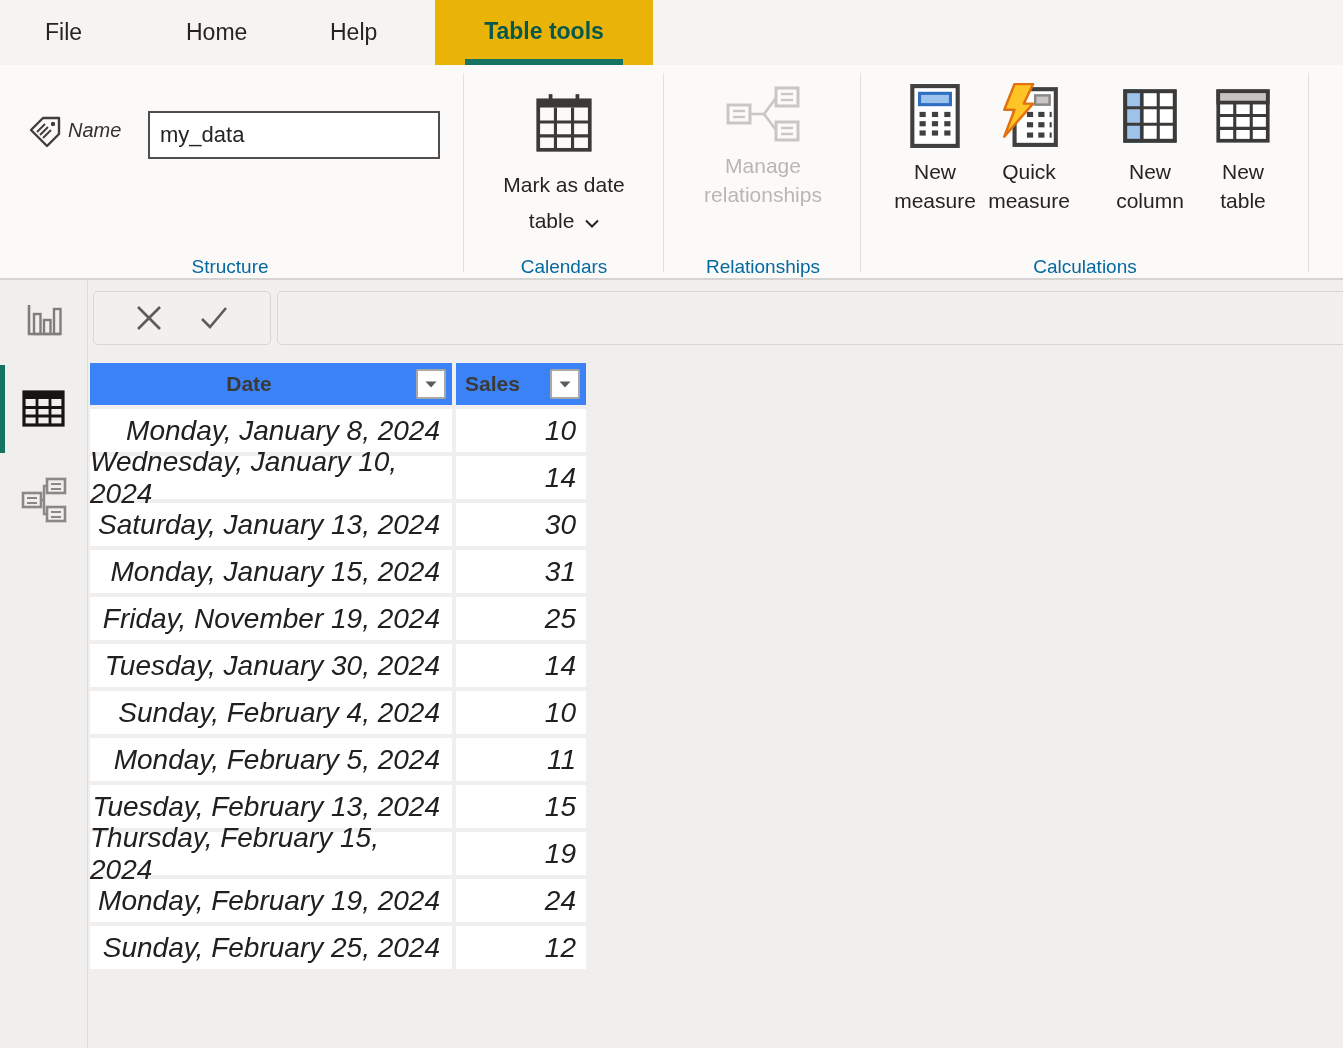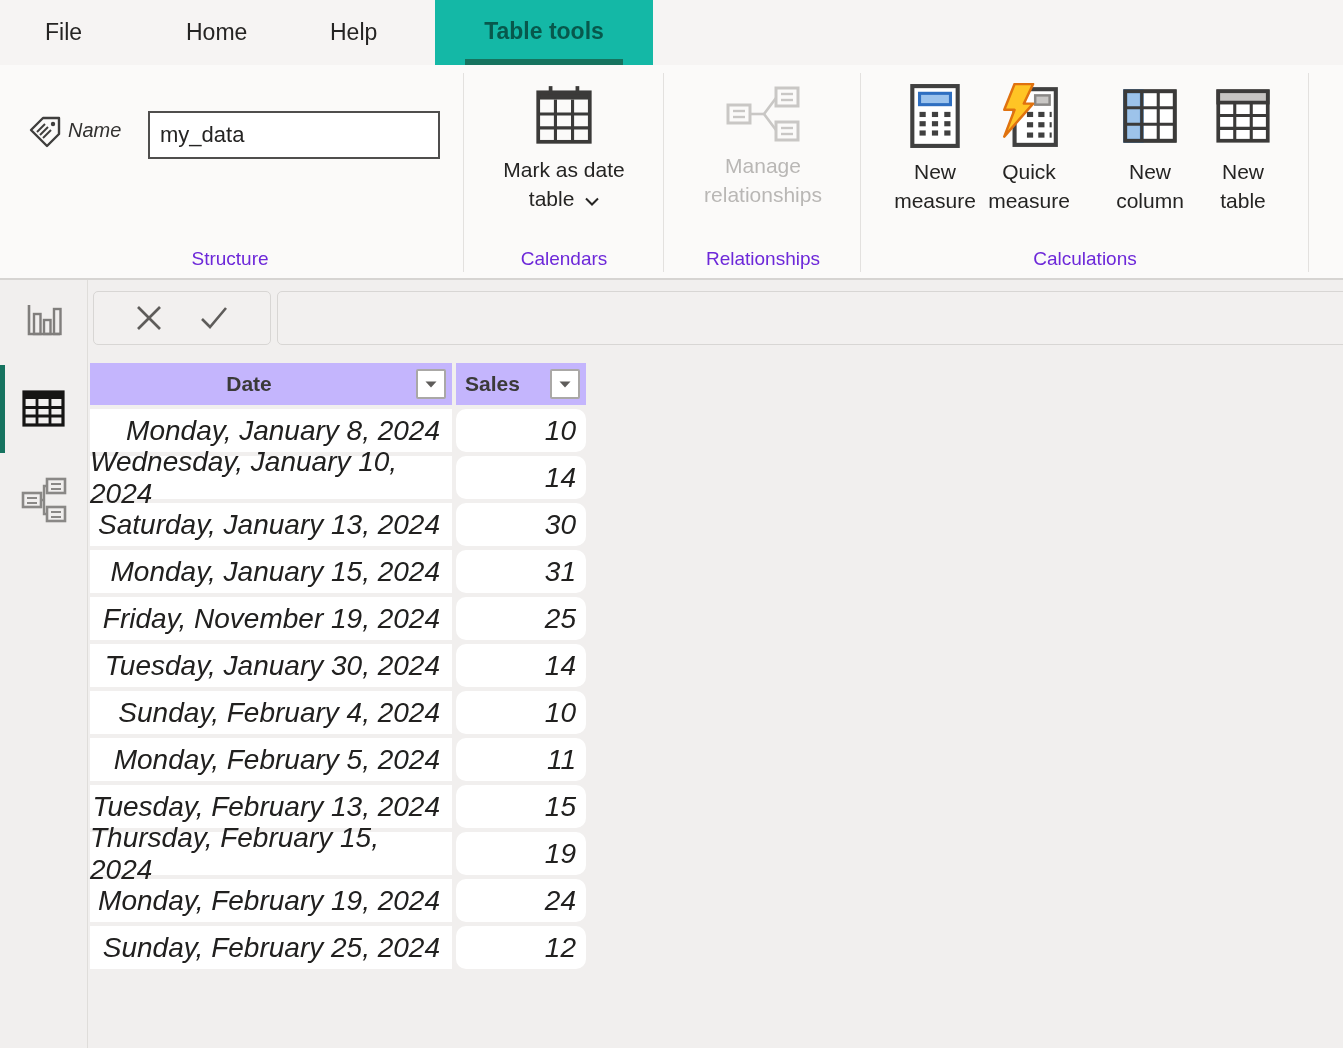--- a/index.html
+++ b/index.html
@@ -9,28 +9,28 @@
     font-family:"Liberation Sans","DejaVu Sans",sans-serif;
     color:#252423;
     -webkit-font-smoothing:antialiased;
   }
   .abs{position:absolute;}
   svg{display:block;}
 
   
   #tabstrip{left:0;top:0;width:1343px;height:65px;background:#f6f4f3;}
   .tab{height:65px;line-height:65px;font-size:23px;color:#252423;cursor:default;}
-  #tab-tabletools{left:435px;top:0;width:218px;height:65px;background:#14b8a6;text-align:center;}
+  #tab-tabletools{left:435px;top:0;width:218px;height:65px;background:#eab308;text-align:center;}
   #tab-tabletools .tab-label{font-size:23px;line-height:63px;color:#07584c;font-weight:600;}
   #tab-underline{left:30px;bottom:0;width:158px;height:6px;background:#16735f;}
 
   
   #ribbon{left:0;top:65px;width:1343px;height:213px;background:#fbfaf9;border-bottom:2px solid #d6d4d2;}
   .vdiv{top:73px;height:199px;width:1px;background:#e3e1df;}
-  .group-label{top:248px;width:200px;text-align:center;font-size:19px;color:#6d28d9;}
+  .group-label{top:256px;width:200px;text-align:center;font-size:19px;color:#0369a1;}
   .ribbon-btn{display:flex;flex-direction:column;align-items:center;cursor:pointer;}
   .ribbon-btn .lbl{font-size:21px;line-height:29px;color:#252423;text-align:center;white-space:nowrap;}
   .ribbon-btn.disabled .lbl{color:#b9b7b5;cursor:default;}
   #name-label{left:68px;top:119px;font-size:20px;color:#323130;font-style:italic;}
   #name-input{left:148px;top:111px;width:292px;height:48px;box-sizing:border-box;
     border:2px solid #4f4e4d;background:#ffffff;font-family:"Liberation Sans","DejaVu Sans",sans-serif;
     font-size:22px;color:#252423;padding:0 0 0 10px;outline:none;}
   .icon-gap{margin-bottom:8px;}
 
   
@@ -40,32 +40,32 @@
 
   
   .fbox{top:291px;height:54px;box-sizing:border-box;background:#f2f0ef;border:1px solid #d8d6d4;border-radius:5px;}
   #fbox-buttons{left:93px;width:178px;display:flex;align-items:center;justify-content:center;gap:36px;}
   #fbox-input{left:277px;width:1090px;display:flex;align-items:center;padding-left:14px;font-size:20px;color:#252423;}
   .fbtn{cursor:pointer;display:flex;align-items:center;}
 
   
   #grid{left:90px;top:363px;width:496px;}
   .grow{display:flex;gap:4px;margin-bottom:4px;}
-  .hcell{background:#c4b5fd;height:42px;box-sizing:border-box;position:relative;
+  .hcell{background:#3b82f6;height:42px;box-sizing:border-box;position:relative;
     font-weight:bold;font-size:21px;color:#3b3a39;display:flex;align-items:center;}
   .hcell.date{width:362px;justify-content:center;padding-right:44px;}
   .hcell.sales{width:130px;padding-left:9px;}
   .filter-btn{position:absolute;top:6px;right:6px;width:30px;height:30px;box-sizing:border-box;
     background:#ffffff;border:2px solid #aaa8a6;border-radius:2px;
     display:flex;align-items:center;justify-content:center;cursor:pointer;}
   .dcell{background:#ffffff;height:43px;box-sizing:border-box;
     font-style:italic;font-size:28px;color:#21201f;
     display:flex;align-items:center;justify-content:flex-end;}
   .dcell.date{width:362px;padding-right:12px;}
-  .dcell.sales{width:130px;padding-right:10px;border-radius:10px;}
+  .dcell.sales{width:130px;padding-right:10px;}
 </style>
 </head>
 <body>
 
 <div id="tabstrip" class="abs">
   <div class="tab abs" style="left:45px;">File</div>
   <div class="tab abs" style="left:186px;">Home</div>
   <div class="tab abs" style="left:330px;">Help</div>
   <div id="tab-tabletools" class="abs">
     <span class="tab-label">Table tools</span>
@@ -83,21 +83,21 @@
     <line x1="14" y1="22" x2="22" y2="14" stroke="#3f3e3d" stroke-width="2"></line>
     <line x1="17" y1="25" x2="25" y2="17" stroke="#3f3e3d" stroke-width="2"></line>
   </svg>
 </span>
 <span id="name-label" class="abs">Name</span>
 <input id="name-input" class="abs" type="text" value="my_data" style="">
 <div class="group-label abs" style="left:130px;">Structure</div>
 
 <div class="vdiv abs" style="left:463px;"></div>
 
-<div class="ribbon-btn abs" style="left:480px;top:83px;width:168px;">
+<div class="ribbon-btn abs" style="left:480px;top:91px;width:168px;gap:7px;">
   <span class="icon-gap">
     <svg width="66" height="64" viewBox="0 0 64 62">
       <rect x="7" y="9" width="50" height="7" fill="#3b3a39"></rect>
       <rect x="7" y="9" width="50" height="48" fill="none" stroke="#3b3a39" stroke-width="3.6"></rect>
       <line x1="19" y1="3" x2="19" y2="11" stroke="#3b3a39" stroke-width="3.6"></line>
       <line x1="45" y1="3" x2="45" y2="11" stroke="#3b3a39" stroke-width="3.6"></line>
       <line x1="23.7" y1="16" x2="23.7" y2="57" stroke="#3b3a39" stroke-width="3"></line>
       <line x1="40.3" y1="16" x2="40.3" y2="57" stroke="#3b3a39" stroke-width="3"></line>
       <line x1="7" y1="30" x2="57" y2="30" stroke="#3b3a39" stroke-width="3"></line>
       <line x1="7" y1="43.5" x2="57" y2="43.5" stroke="#3b3a39" stroke-width="3"></line>

